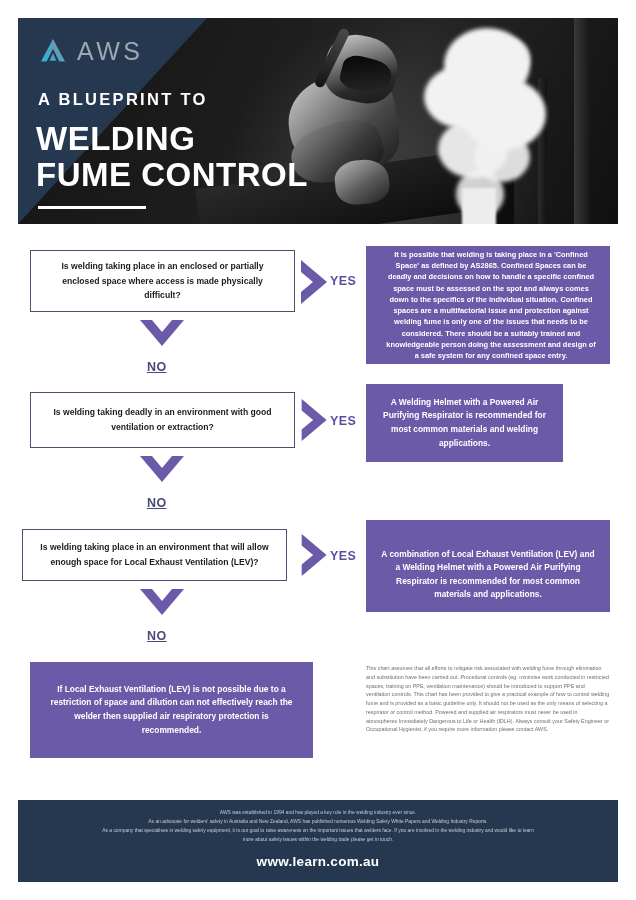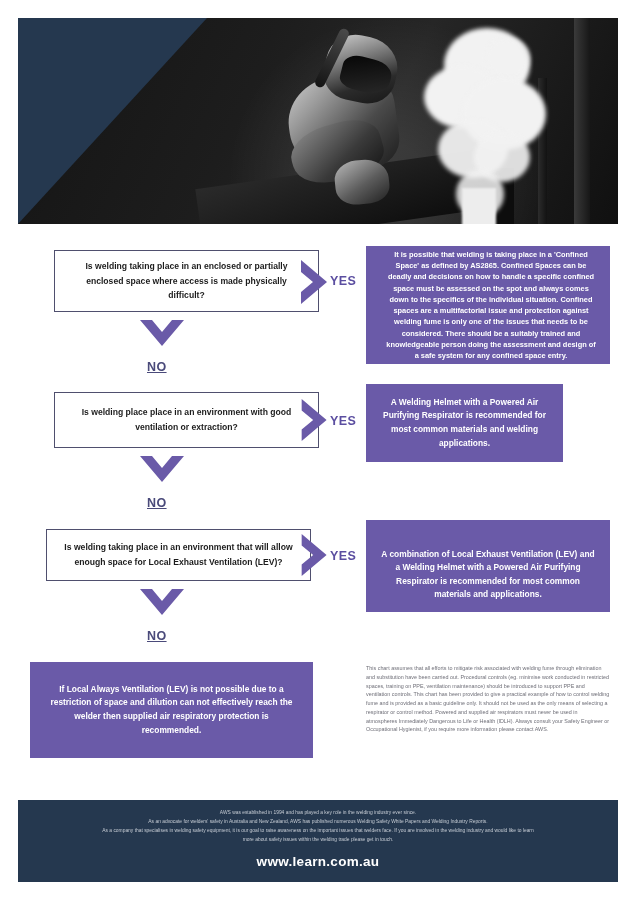--- a/index.html
+++ b/index.html
@@ -59,21 +59,21 @@
     font-weight:700;color:#ffffff;}
   .title1{position:absolute;left:18px;top:104px;font-size:33px;font-weight:700;color:#ffffff;
     letter-spacing:.5px;line-height:1;}
   .title2{position:absolute;left:18px;top:140px;font-size:33px;font-weight:700;color:#ffffff;
     letter-spacing:.5px;line-height:1;}
   .rule{position:absolute;left:20px;top:188px;width:108px;height:3px;background:#ffffff;}
 
   
   .flow{position:absolute;left:0;top:232px;width:636px;}
   .qbox{position:absolute;border:1px solid #4f4f6e;background:#ffffff;
-    display:flex;align-items:center;justify-content:center;box-sizing:border-box;padding:20px 14px;margin-left:24px;}
+    display:flex;align-items:center;justify-content:center;box-sizing:border-box;padding:20px 14px;}
   .qtext{font-size:8.6px;line-height:1.72;color:#1c1c1c;text-align:center;font-weight:600;}
   .abox{position:absolute;background:#6a5aa8;box-sizing:border-box;
     display:flex;align-items:center;justify-content:center;padding:10px 14px;}
   .atext{color:#ffffff;text-align:center;font-size:8.4px;line-height:1.62;font-weight:600;}
   .abox.big .atext{font-size:7.4px;line-height:1.52;}
 
   .chev-right{position:absolute;}
   .chev-down{position:absolute;}
   .yes{position:absolute;font-size:12.5px;font-weight:700;color:#5b4ea0;letter-spacing:.4px;}
   .no{position:absolute;font-size:12.5px;font-weight:700;color:#4a4a7a;letter-spacing:.4px;text-decoration:underline;}
@@ -117,41 +117,62 @@
         <div class="pf c"></div>
         <div class="pf d"></div>
         <div class="pf e"></div>
         <div class="pf f"></div>
         <div class="p-col"></div>
       </div>
     </div>
 
     <div class="wedge-main"></div>
 
+    <div class="hdr-content">
+      <div class="logo-row">
+        <svg class="logo-mark" viewBox="0 0 40 40">
+          <defs>
+            <linearGradient id="lg" x1="0" y1="1" x2="1" y2="0">
+              <stop offset="0%" stop-color="#2ab7d6"></stop>
+              <stop offset="100%" stop-color="#7e8fa3"></stop>
+            </linearGradient>
+          </defs>
+          <path d="M20 4 L36 34 L28.5 34 L20 17 L11.5 34 L4 34 Z" fill="url(#lg)"></path>
+          <path d="M20 20 L26 34 L14 34 Z" fill="#25384f"></path>
+          <path d="M20 22.5 L24.6 33 L15.4 33 Z" fill="url(#lg)" opacity=".95"></path>
+        </svg>
+        <div class="logo-text">AWS</div>
+      </div>
+
+      <div class="kicker">A BLUEPRINT TO</div>
+      <div class="title1">WELDING</div>
+      <div class="title2">FUME CONTROL</div>
+      <div class="rule"></div>
+    </div>
   </div>
 
   <div class="flow">
 
     <div class="qbox" style="left:30px;top:18px;width:265px;height:62px;">
       <div class="qtext">Is welding taking place in an enclosed or partially enclosed space where access is made physically difficult?</div>
     </div>
     <svg class="chev-right" style="left:297px;top:26px;" width="40" height="48" viewBox="0 0 40 48">
       <path d="M4 2 L30 24 L4 46 L4 34 L16 24 L4 14 Z" fill="#6a5aa8"></path>
     </svg>
     <div class="yes" style="left:330px;top:42px;">YES</div>
     <div class="abox big" style="left:366px;top:14px;width:244px;height:118px;padding-left:20px;">
       <div class="atext">It is possible that welding is taking place in a 'Confined Space' as defined by AS2865. Confined Spaces can be deadly and decisions on how to handle a specific confined space must be assessed on the spot and always comes down to the specifics of the individual situation. Confined spaces are a multifactorial issue and protection against welding fume is only one of the issues that needs to be considered. There should be a suitably trained and knowledgeable person doing the assessment and design of a safe system for any confined space entry.</div>
     </div>
     <svg class="chev-down" style="left:138px;top:84px;" width="48" height="40" viewBox="0 0 48 40">
       <path d="M2 4 L24 30 L46 4 L34 4 L24 16 L14 4 Z" fill="#6a5aa8"></path>
     </svg>
     <div class="no" style="left:147px;top:128px;">NO</div>
 
     <div class="qbox" style="left:30px;top:160px;width:265px;height:56px;">
-      <div class="qtext">Is welding place place in an environment with good ventilation or extraction?</div>
+      <div class="qtext">Is welding taking deadly in an environment with good ventilation or extraction?</div>
     </div>
     <svg class="chev-right" style="left:297px;top:165px;" width="40" height="46" viewBox="0 0 40 48">
       <path d="M4 2 L30 24 L4 46 L4 34 L16 24 L4 14 Z" fill="#6a5aa8"></path>
     </svg>
     <div class="yes" style="left:330px;top:182px;">YES</div>
     <div class="abox" style="left:366px;top:152px;width:197px;height:78px;">
       <div class="atext">A Welding Helmet with a Powered Air Purifying Respirator is recommended for most common materials and welding applications.</div>
     </div>
     <svg class="chev-down" style="left:138px;top:220px;" width="48" height="40" viewBox="0 0 48 40">
       <path d="M2 4 L24 30 L46 4 L34 4 L24 16 L14 4 Z" fill="#6a5aa8"></path>
@@ -167,21 +188,21 @@
     <div class="yes" style="left:330px;top:317px;">YES</div>
     <div class="abox" style="left:366px;top:288px;width:244px;height:92px;align-items:flex-end;">
       <div class="atext">A combination of Local Exhaust Ventilation (LEV) and a Welding Helmet with a Powered Air Purifying Respirator is recommended for most common materials and applications.</div>
     </div>
     <svg class="chev-down" style="left:138px;top:353px;" width="48" height="40" viewBox="0 0 48 40">
       <path d="M2 4 L24 30 L46 4 L34 4 L24 16 L14 4 Z" fill="#6a5aa8"></path>
     </svg>
     <div class="no" style="left:147px;top:397px;">NO</div>
 
     <div class="abox" style="left:30px;top:430px;width:283px;height:96px;">
-      <div class="atext">If Local Always Ventilation (LEV) is not possible due to a restriction of space and dilution can not effectively reach the welder then supplied air respiratory protection is recommended.</div>
+      <div class="atext">If Local Exhaust Ventilation (LEV) is not possible due to a restriction of space and dilution can not effectively reach the welder then supplied air respiratory protection is recommended.</div>
     </div>
 
     <div class="disclaimer" style="left:366px;top:432px;width:244px;">This chart assumes that all efforts to mitigate risk associated with welding fume through elimination and substitution have been carried out. Procedural controls (eg. minimise work conducted in restricted spaces, training on PPE, ventilation maintenance) should be introduced to support PPE and ventilation controls. This chart has been provided to give a practical example of how to control welding fume and is provided as a basic guideline only. It should not be used as the only means of selecting a respirator or control method. Powered and supplied air respirators must never be used in atmospheres Immediately Dangerous to Life or Health (IDLH). Always consult your Safety Engineer or Occupational Hygienist, if you require more information please contact AWS.</div>
   </div>
 
   <div class="footer">
     <div class="f-line f1">AWS was established in 1994 and has played a key role in the welding industry ever since.</div>
     <div class="f-line f2">As an advocate for welders' safety in Australia and New Zealand, AWS has published numerous Welding Safety White Papers and Welding Industry Reports.</div>
     <div class="f-line f3">As a company that specialises in welding safety equipment, it is our goal to raise awareness on the important issues that welders face. If you are involved in the welding industry and would like to learn</div>
     <div class="f-line f4">more about safety issues within the welding trade please get in touch.</div>

